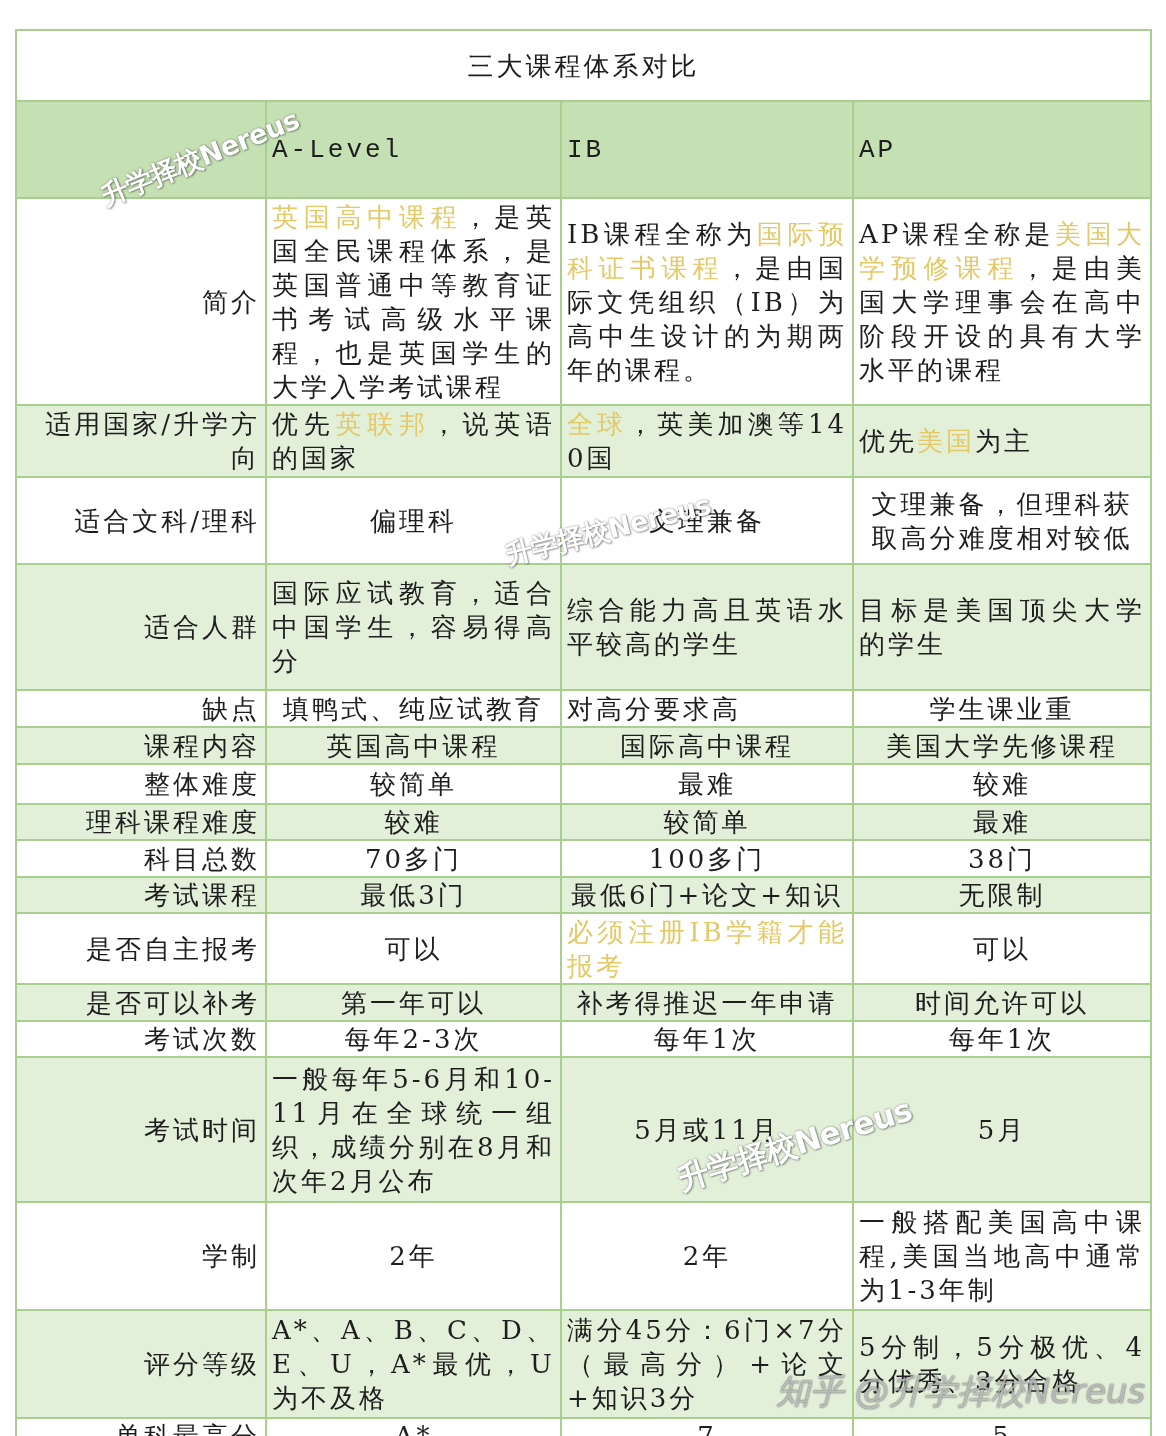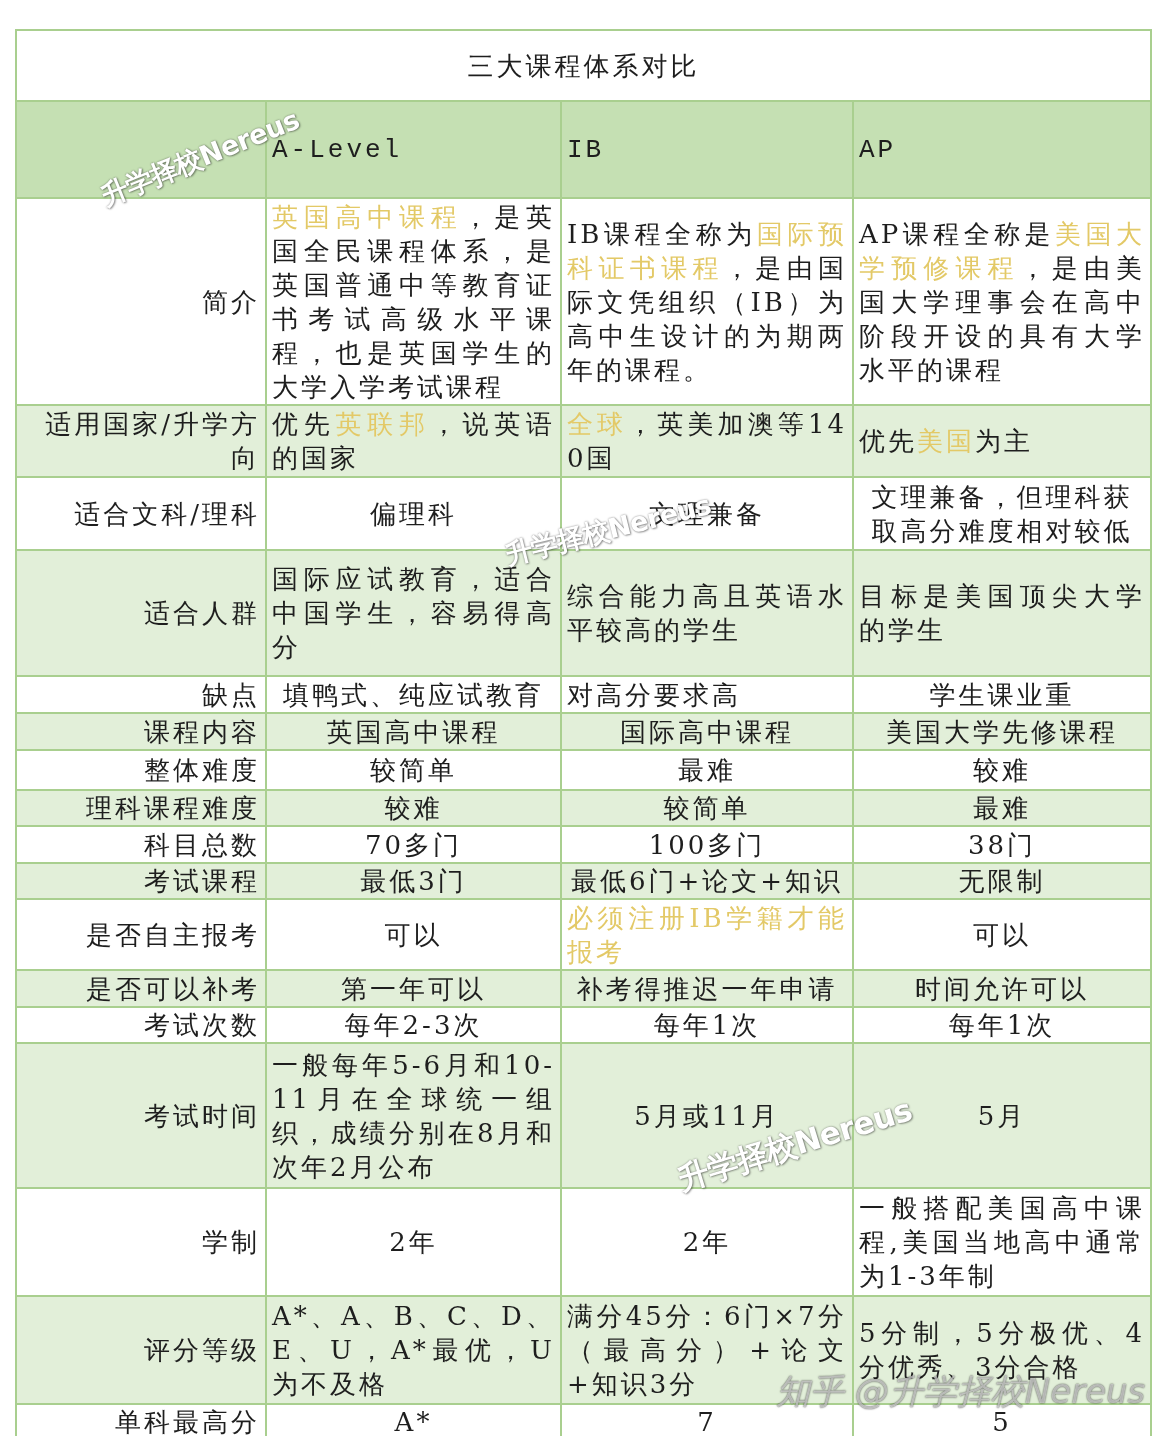--- a/index.html
+++ b/index.html
@@ -99,21 +99,21 @@
       <td class="l f23"><span>AP课程全称是</span><span class="hl">美国大学预修课程</span><span>，是由美国大学理事会在高中阶段开设的具有大学水平的课程</span></td>
     </tr>
 
     <tr class="alt" style="height:72px">
       <td class="label">适用国家/升学方向</td>
       <td class="l"><span>优先</span><span class="hl">英联邦</span><span>，说英语的国家</span></td>
       <td class="l"><span class="hl">全球</span><span>，英美加澳等140国</span></td>
       <td class="l"><span>优先</span><span class="hl">美国</span><span>为主</span></td>
     </tr>
 
-    <tr style="height:73px">
+    <tr style="height:87px">
       <td class="label">适合文科/理科</td>
       <td class="c">偏理科</td>
       <td class="c">文理兼备</td>
       <td class="c">文理兼备，但理科获取高分难度相对较低</td>
     </tr>
 
     <tr class="alt" style="height:126px">
       <td class="label">适合人群</td>
       <td class="l lh36">国际应试教育，适合中国学生，容易得高分</td>
       <td class="l lh36">综合能力高且英语水平较高的学生</td>

